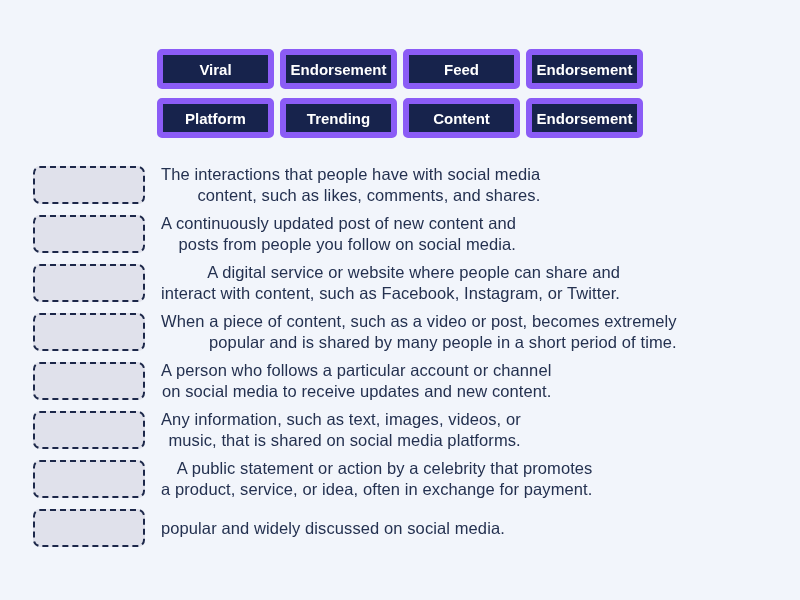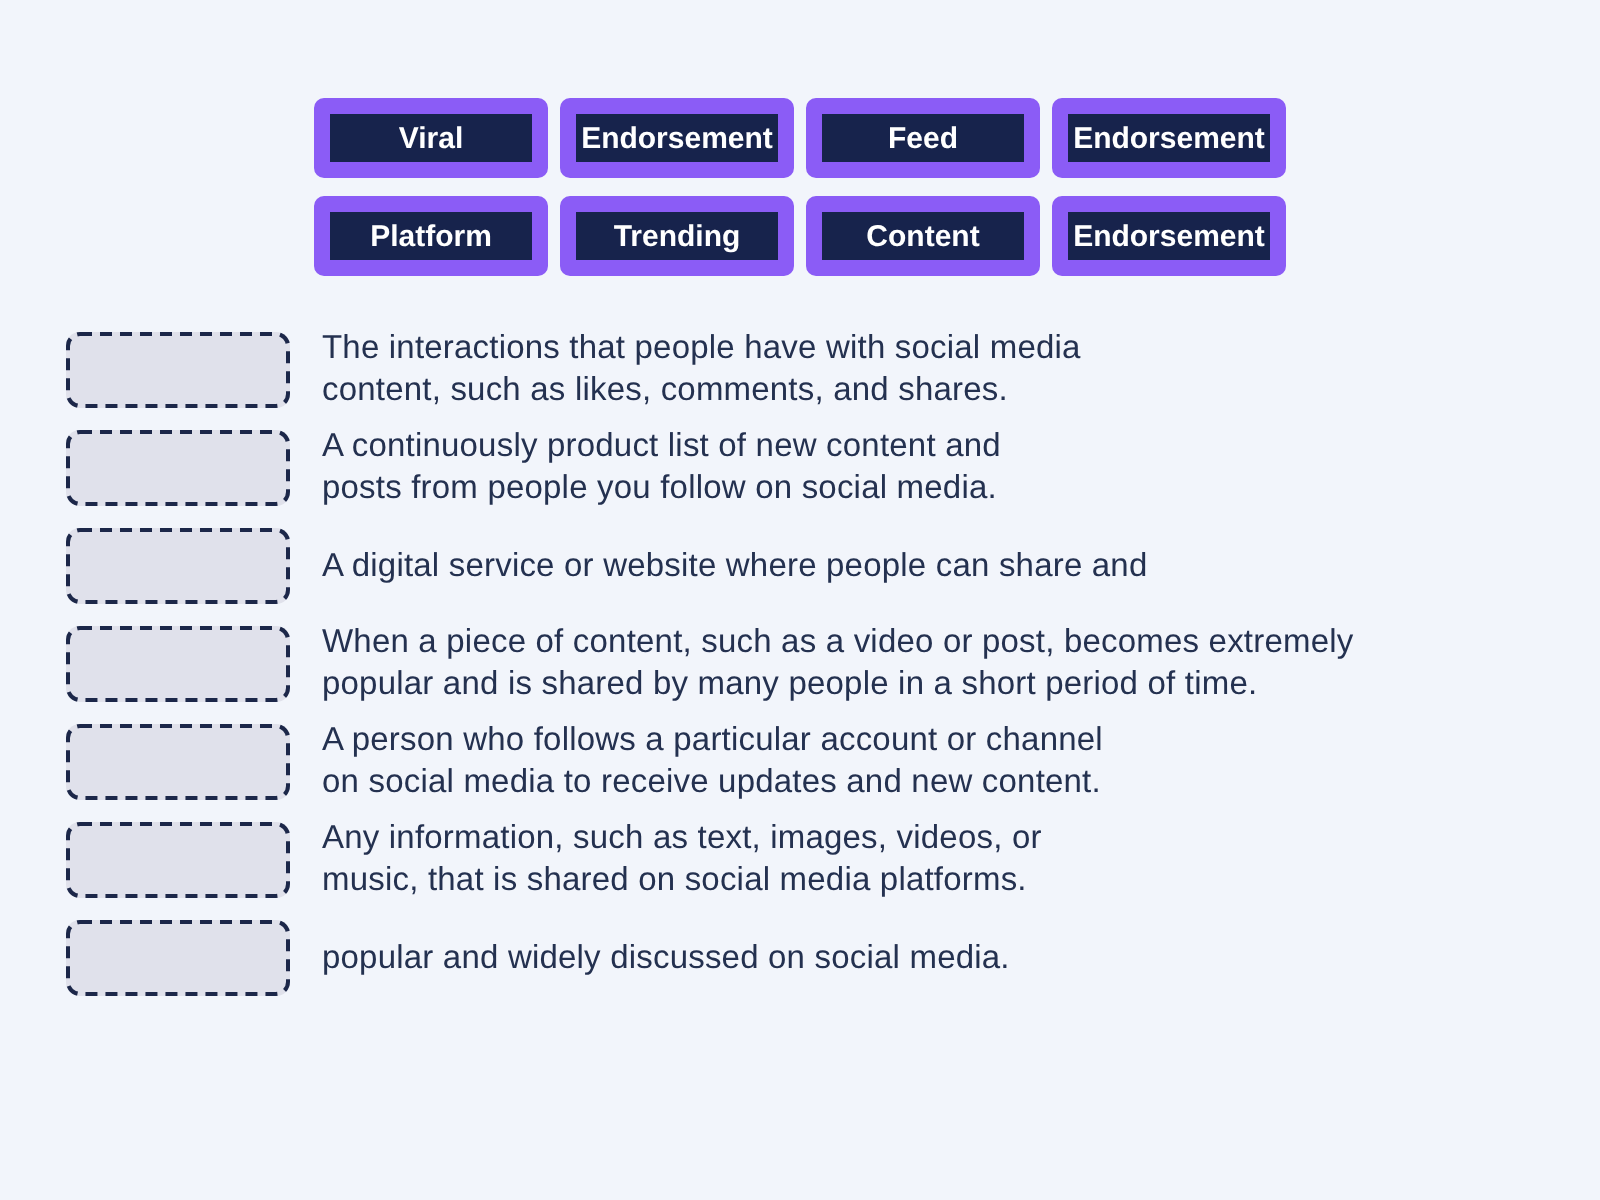--- a/index.html
+++ b/index.html
@@ -19,21 +19,21 @@
     left: 157px;
     top: 49px;
     display: grid;
     grid-template-columns: repeat(4, 117px);
     column-gap: 6px;
     row-gap: 9px;
   }
   .tile {
     height: 40px;
     background: #17234c;
-    border: 8px solid #8b5cf6;
+    border: 6px solid #8b5cf6;
     border-radius: 5px;
     color: #ffffff;
     font-family: "Liberation Sans", sans-serif;
     font-weight: 700;
     font-size: 15px;
     display: flex;
     align-items: center;
     justify-content: center;
     box-sizing: border-box;
     cursor: pointer;
@@ -65,20 +65,21 @@
   .def-text {
     margin-left: 16px;
     font-size: 16.5px;
     line-height: 21px;
     color: #243150;
     letter-spacing: 0.1px;
     white-space: nowrap;
   }
   .def-text span {
     display: block;
+    text-align: right;
   }
 </style>
 </head>
 <body>
 
 <div class="tile-grid">
   <button class="tile">Viral</button>
   <button class="tile">Endorsement</button>
   <button class="tile">Feed</button>
   <button class="tile">Endorsement</button>
@@ -94,29 +95,30 @@
     <div class="drop-zone"></div>
     <div class="def-text">
       <span>The interactions that people have with social media</span>
       <span>content, such as likes, comments, and shares.</span>
     </div>
   </div>
 
   <div class="def-row">
     <div class="drop-zone"></div>
     <div class="def-text">
-      <span>A continuously product list of new content and</span>
+      <span>A continuously updated post of new content and</span>
       <span>posts from people you follow on social media.</span>
     </div>
   </div>
 
   <div class="def-row">
     <div class="drop-zone"></div>
     <div class="def-text">
       <span>A digital service or website where people can share and</span>
+      <span>interact with content, such as Facebook, Instagram, or Twitter.</span>
     </div>
   </div>
 
   <div class="def-row">
     <div class="drop-zone"></div>
     <div class="def-text">
       <span>When a piece of content, such as a video or post, becomes extremely</span>
       <span>popular and is shared by many people in a short period of time.</span>
     </div>
   </div>
@@ -130,20 +132,27 @@
   </div>
 
   <div class="def-row">
     <div class="drop-zone"></div>
     <div class="def-text">
       <span>Any information, such as text, images, videos, or</span>
       <span>music, that is shared on social media platforms.</span>
     </div>
   </div>
 
+  <div class="def-row">
+    <div class="drop-zone"></div>
+    <div class="def-text">
+      <span>A public statement or action by a celebrity that promotes</span>
+      <span>a product, service, or idea, often in exchange for payment.</span>
+    </div>
+  </div>
 
   <div class="def-row">
     <div class="drop-zone"></div>
     <div class="def-text">
       <span>popular and widely discussed on social media.</span>
     </div>
   </div>
 
 </div>
 

